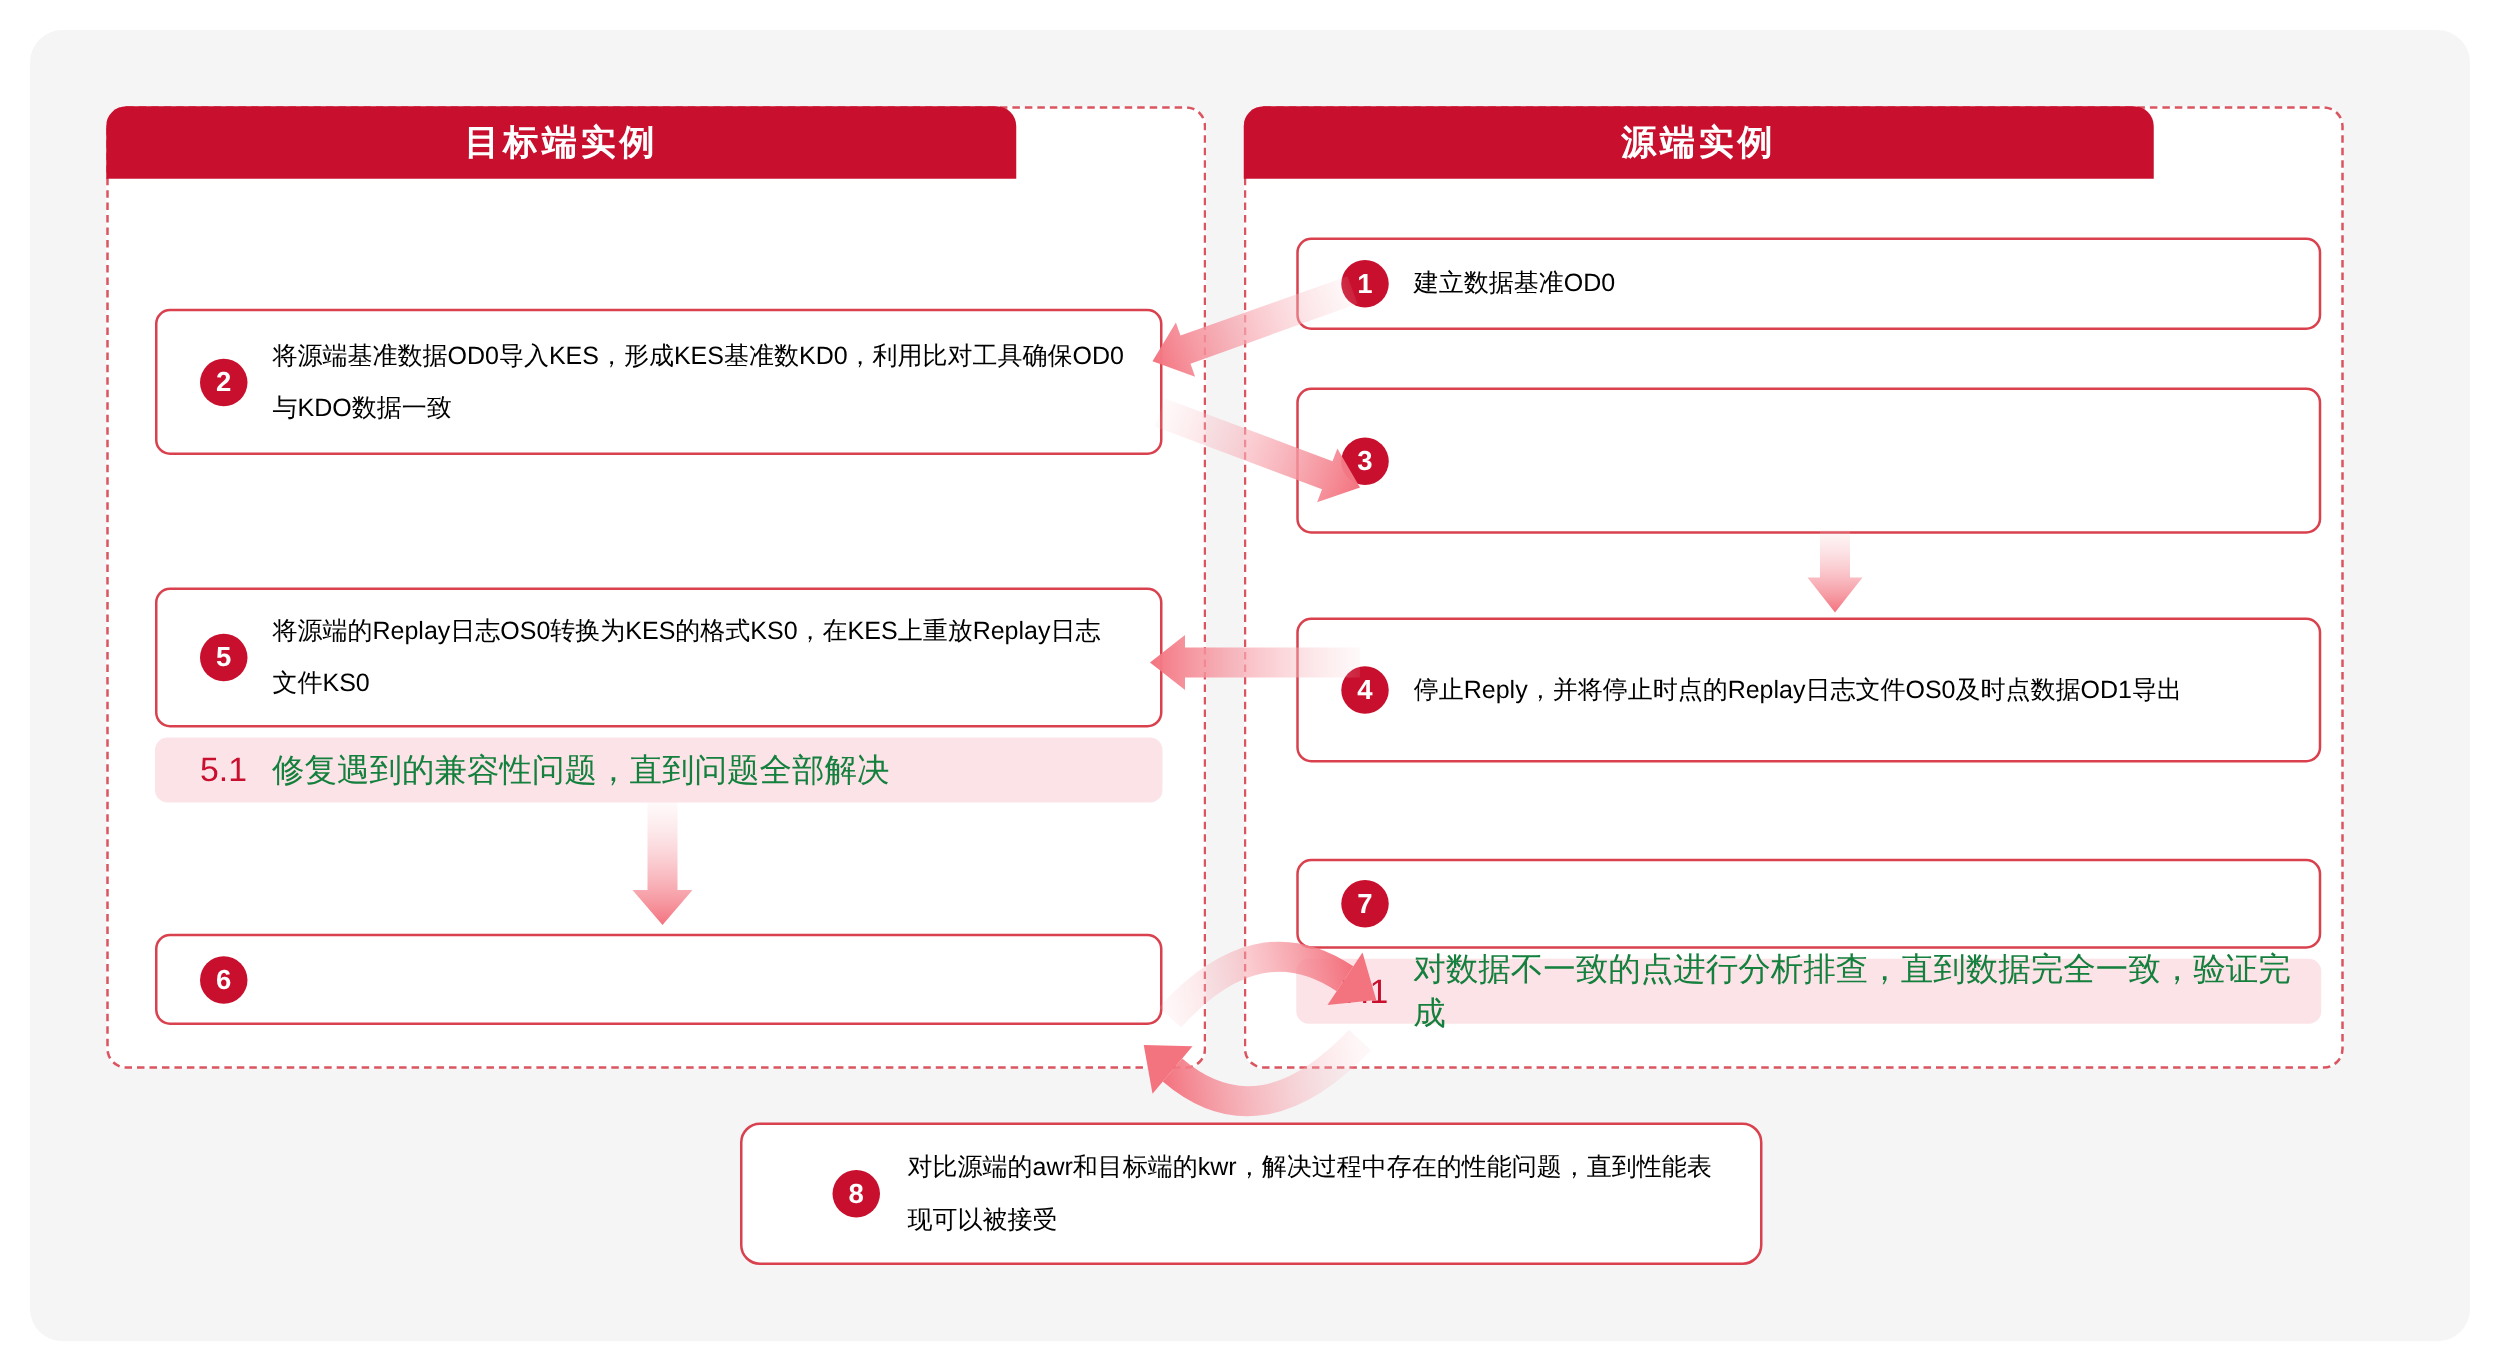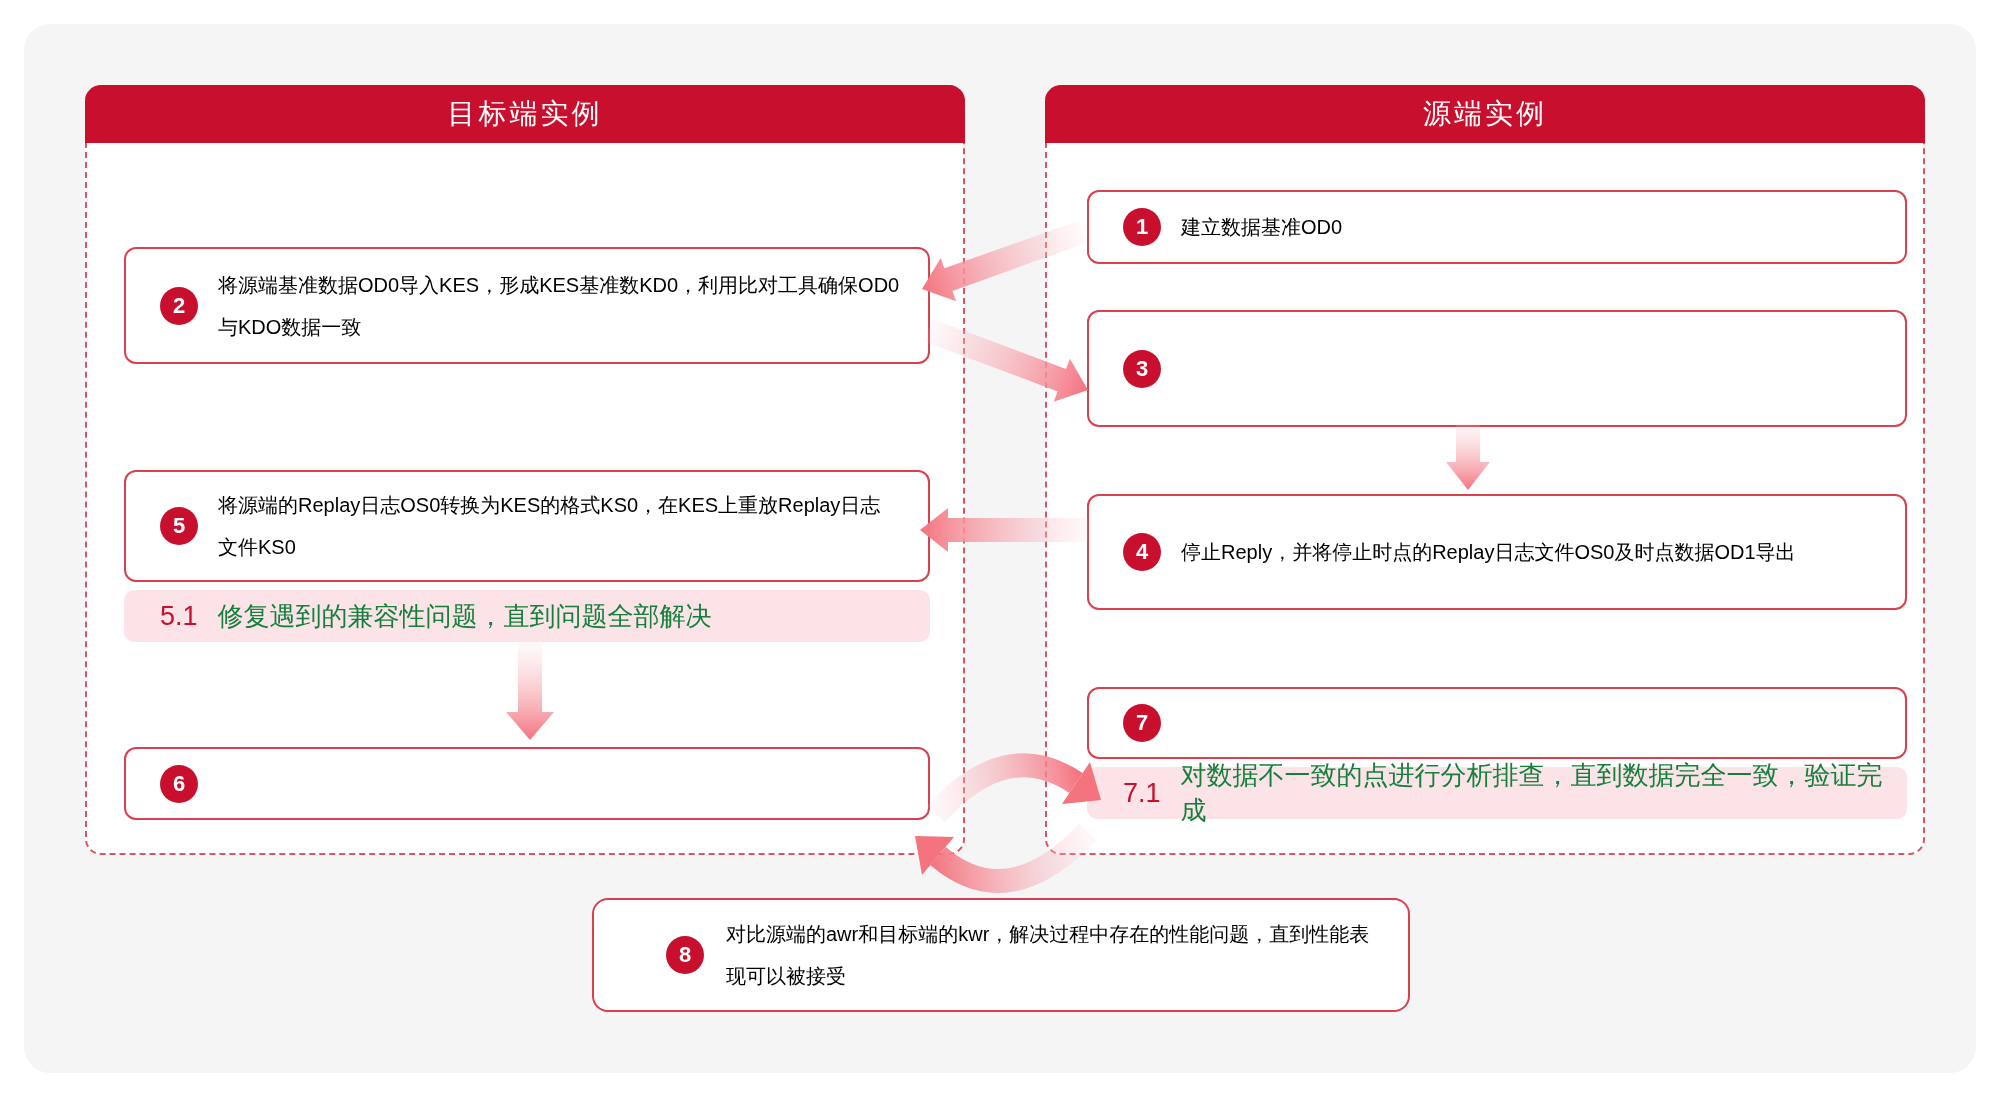--- a/index.html
+++ b/index.html
@@ -9,24 +9,24 @@
   }
   .card{
     position:absolute;left:24px;top:24px;width:1952px;height:1049px;
     background:#f5f5f6;border-radius:26px;
   }
   .panel{
     position:absolute;top:85px;width:880px;height:770px;background:#ffffff;
     border:2px dashed #db5560;border-radius:16px;box-sizing:border-box;
   }
   .panel-header{
-    position:absolute;top:-2px;left:-2px;width:880px;height:58px;
+    position:absolute;top:-2px;left:-2px;width:728px;height:58px;
     background:#c8102e;border-radius:16px 16px 0 0;
     display:flex;align-items:center;justify-content:center;
-    color:#ffffff;font-size:28px;font-weight:normal;letter-spacing:3px;
+    color:#ffffff;font-size:28px;font-weight:bold;letter-spacing:3px;
   }
   .step-box{
     position:absolute;background:#ffffff;border:2px solid #d8414d;border-radius:12px;
     display:flex;align-items:center;gap:20px;padding:0 28px 0 34px;box-sizing:border-box;
   }
   .badge{
     width:38px;height:38px;border-radius:50%;background:#c8102e;color:#ffffff;
     font-size:22px;font-weight:bold;display:flex;align-items:center;justify-content:center;
     flex:none;
   }
@@ -68,21 +68,21 @@
     <div class="strip" style="left:37px;top:503px;width:806px;height:52px;">
       <span class="strip-num">5.1</span>
       <span class="strip-text">修复遇到的兼容性问题，直到问题全部解决</span>
     </div>
 
     <div class="step-box" style="left:37px;top:660px;width:806px;height:73px;">
       <span class="badge">6</span>
     </div>
   </div>
 
-  <div class="panel" style="left:1045px;">
+  <div class="panel" style="left:995px;">
     <div class="panel-header">
       <span>源端实例</span>
     </div>
 
     <div class="step-box" style="left:40px;top:103px;width:820px;height:74px;">
       <span class="badge">1</span>
       <span class="step-text">建立数据基准OD0</span>
     </div>
 
     <div class="step-box" style="left:40px;top:223px;width:820px;height:117px;">

